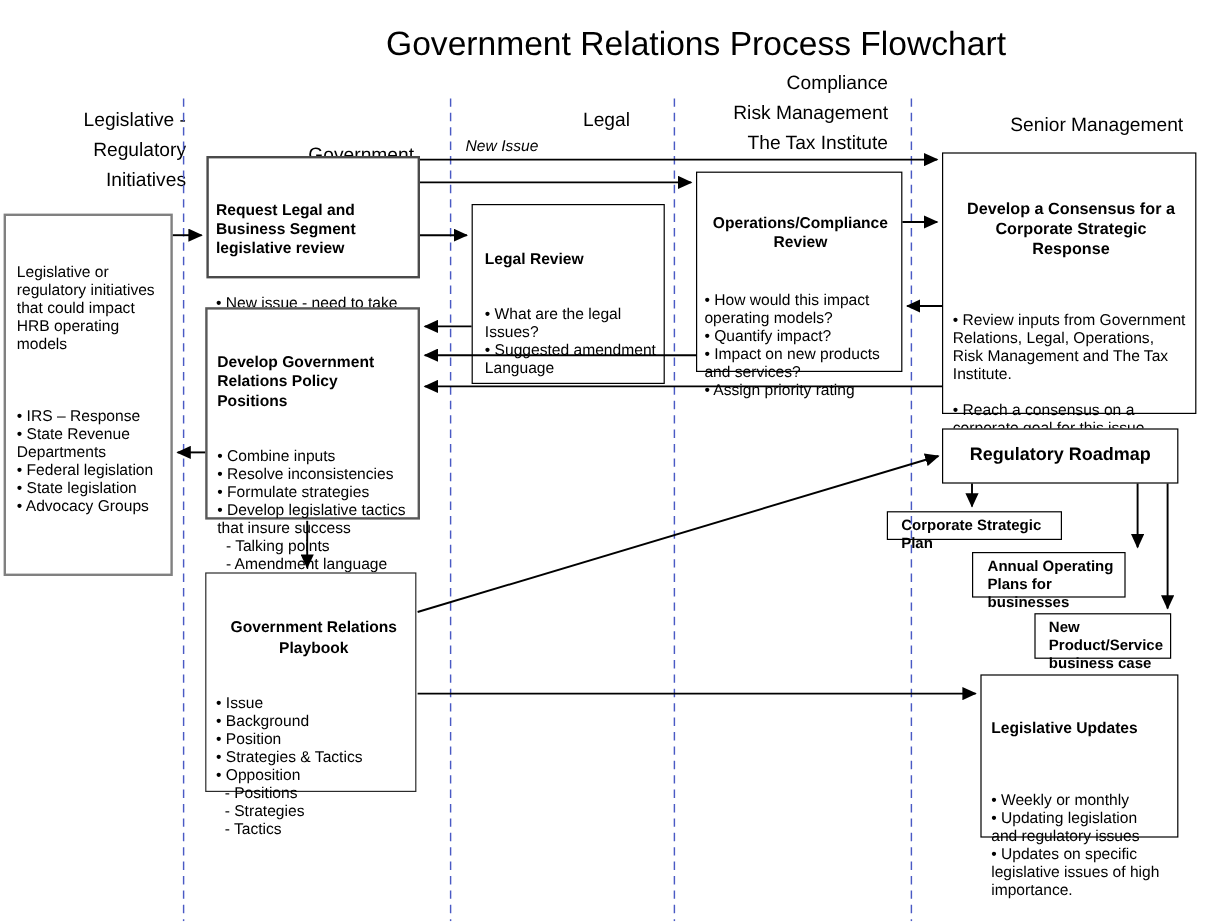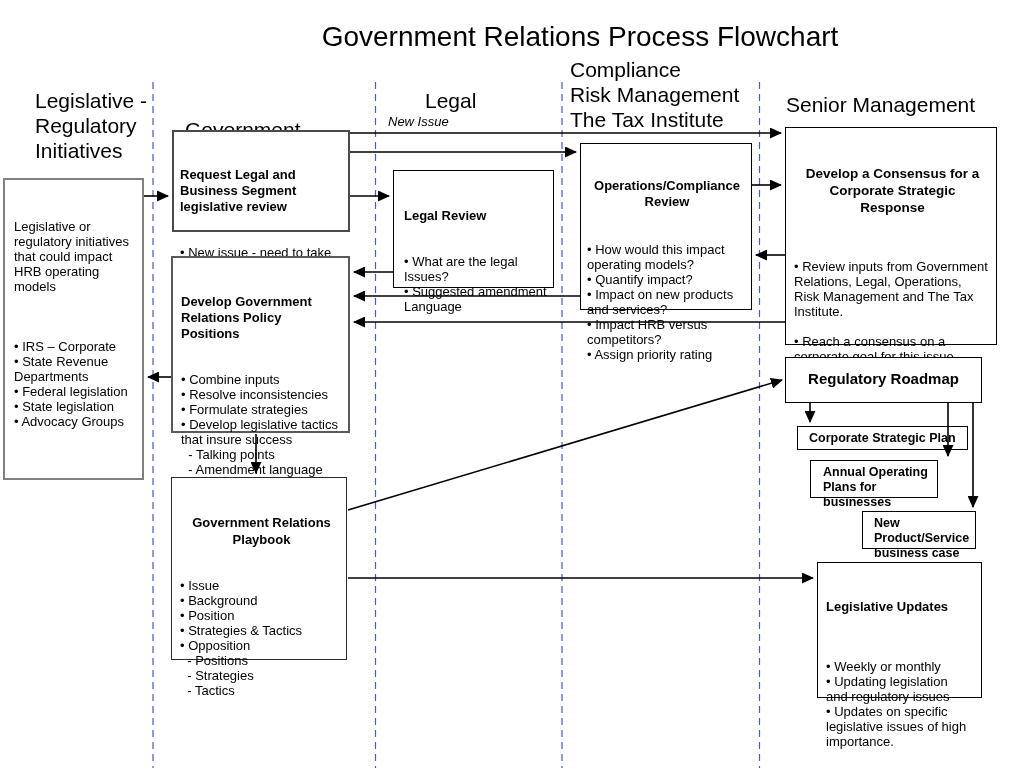--- a/index.html
+++ b/index.html
@@ -1,47 +1,47 @@
 <!DOCTYPE html>
 <html><head>
 <meta charset="utf-8">
 <style>
   html,body{margin:0;padding:0;background:#fff;}
   #slide{position:relative;width:1024px;height:768px;background:#ffffff;overflow:hidden;
          font-family:"Liberation Sans",sans-serif;color:#000;}
   .title{position:absolute;left:150px;top:22px;width:860px;text-align:center;
          font-size:28px;line-height:30px;white-space:pre-wrap;}
-  .lane-header{position:absolute;text-align:left;font-size:21px;line-height:25px;white-space:pre-wrap;}
+  .lane-header{position:absolute;text-align:right;font-size:16px;line-height:25px;white-space:pre-wrap;}
   #lh-legislative{left:0;top:88px;width:120px;margin-left:35px;}
   #lh-govrel{left:185px;top:80px;width:160px;margin-top:37px;}
   #lh-legal{left:425px;top:88px;width:100px;}
   #lh-compliance{left:570px;top:57px;width:170px;}
   #lh-senior{left:786px;top:92px;width:200px;}
   #new-issue{position:absolute;left:388px;top:114px;font-size:13px;font-style:italic;white-space:pre;}
   .box{position:absolute;background:#fff;box-sizing:border-box;font-size:13px;line-height:15px;
        white-space:pre-wrap;}
   .bt{font-weight:bold;line-height:16px;white-space:pre-wrap;}
   .c{text-align:center;}
   .li{white-space:pre-wrap;}
   .spaced .li{margin-bottom:15px;}
   #box-init{left:3px;top:178px;width:141px;height:302px;border:2px solid #808080;padding:9px 5px 0 9px;}
   #box-init .bp{margin-bottom:15px;white-space:pre-wrap;}
   #box-request{left:172px;top:130px;width:178px;height:102px;border:2px solid #4a4a4a;padding:5px 3px 0 6px;}
-  #box-legal{left:393px;top:170px;width:161px;height:118px;border:1.5px solid #000;padding:7px 3px 0 10px;}
+  #box-legal{left:393px;top:170px;width:161px;height:150px;border:1.5px solid #000;padding:7px 3px 0 10px;}
   #box-ops{left:580px;top:143px;width:172px;height:167px;border:1.5px solid #000;padding:4px 4px 0 6px;}
   #box-ops .bt{margin-bottom:2px;}
   #box-senior{left:785px;top:127px;width:212px;height:218px;border:1.5px solid #000;padding:7px 5px 0 8px;}
   #box-senior .bt{font-size:13.5px;line-height:17px;margin-bottom:13px;}
   #box-policy{left:171px;top:256px;width:179px;height:177px;border:2px solid #595959;padding:6px 2px 0 8px;}
   #box-playbook{left:171px;top:477px;width:176px;height:183px;border:1.5px solid #2b2b2b;padding:6px 3px 0 8px;}
   #box-playbook .bt{line-height:17px;}
   #box-roadmap{left:785px;top:357px;width:197px;height:46px;border:1.5px solid #000;padding:13px 0 0 0;
                font-size:15px;}
   .small-bold{font-weight:bold;font-size:12.5px;line-height:15px;}
-  #box-csp{left:797px;top:426px;width:171px;height:24px;border:1.5px solid #000;padding:4px 0 0 11px;}
+  #box-csp{left:739px;top:426px;width:146px;height:24px;border:1.5px solid #000;padding:4px 0 0 11px;}
   #box-aop{left:810px;top:460px;width:128px;height:38px;border:1.5px solid #000;padding:4px 0 0 12px;}
   #box-nps{left:862px;top:511px;width:114px;height:38px;border:1.5px solid #000;padding:4px 0 0 11px;}
   #box-updates{left:817px;top:562px;width:165px;height:136px;border:1.5px solid #000;padding:6px 2px 0 8px;}
   #box-updates .bt{margin-bottom:14px;}
   #overlay{position:absolute;left:0;top:0;pointer-events:none;}
 </style>
 </head>
 <body>
 
 <div id="slide">
@@ -60,21 +60,21 @@
   <div class="lane-header" id="lh-senior">Senior Management</div>
 
   <div id="new-issue">New Issue</div>
 
   <div class="box" id="box-init">
     <div class="bp">Legislative or
 regulatory initiatives
 that could impact
 HRB operating
 models</div>
-    <div><div class="li">• IRS – Corporate</div><div class="li">• State Revenue
+    <div><div class="li">• IRS – Response</div><div class="li">• State Revenue
 Departments</div><div class="li">• Federal legislation</div><div class="li">• State legislation</div><div class="li">• Advocacy Groups</div></div>
   </div>
 
   <div class="box" id="box-request">
     <div class="bt">Request Legal and
 Business Segment
 legislative review</div>
     <div><div class="li">• New issue - need to take
 to Sr. Management for
 consensus response.</div></div>
@@ -85,22 +85,21 @@
     <div><div class="li">• What are the legal
 Issues?</div><div class="li">• Suggested amendment
 Language</div></div>
   </div>
 
   <div class="box" id="box-ops">
     <div class="bt c">Operations/Compliance
 Review</div>
     <div><div class="li">• How would this impact
 operating models?</div><div class="li">• Quantify impact?</div><div class="li">• Impact on new products
-and services?</div><div class="li">• Impact HRB versus
-competitors?</div><div class="li">• Assign priority rating</div></div>
+and services?</div><div class="li">• Assign priority rating</div></div>
   </div>
 
   <div class="box spaced" id="box-senior">
     <div class="bt c">Develop a Consensus for a
 Corporate Strategic
 Response</div>
     <div><div class="li">• Review inputs from Government
 Relations, Legal, Operations,
 Risk Management and The Tax
 Institute.</div><div class="li">• Reach a consensus on a

